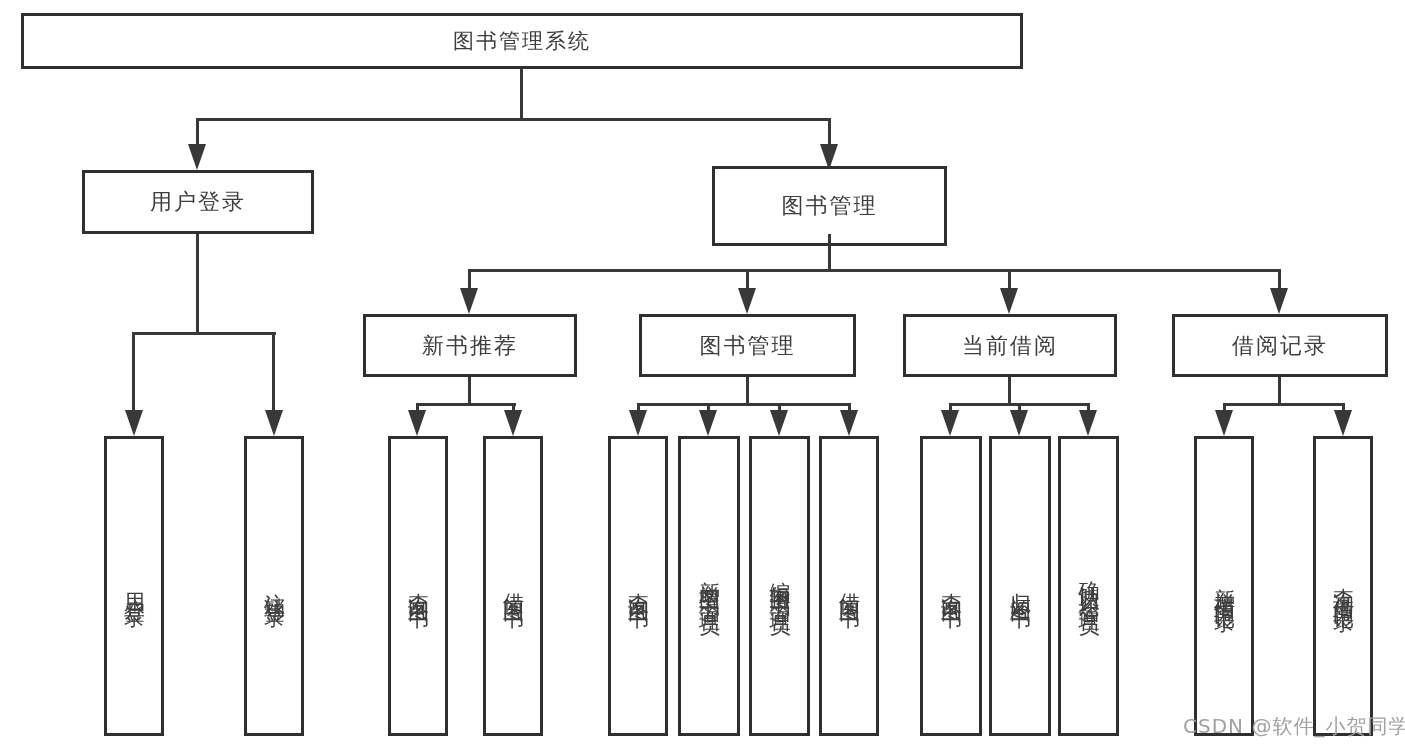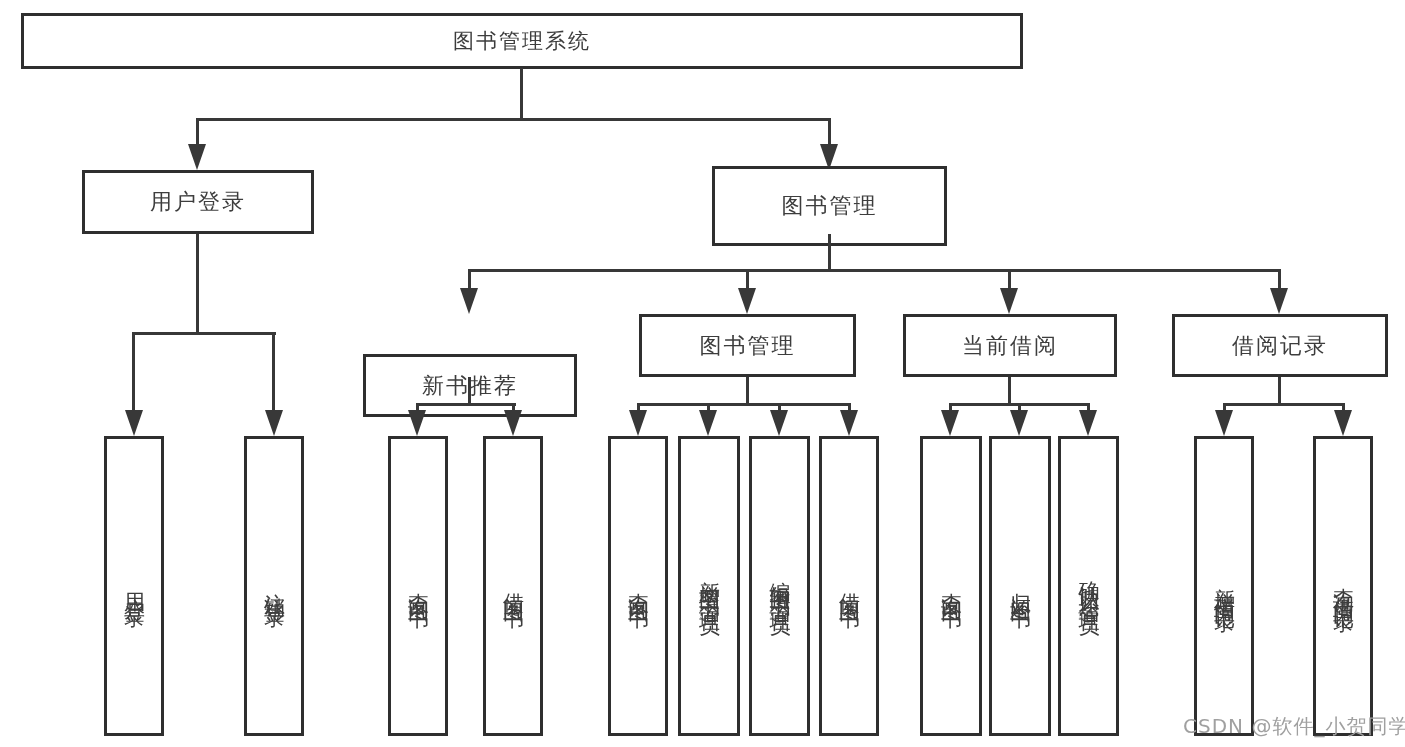--- a/index.html
+++ b/index.html
@@ -78,21 +78,21 @@
   <div class="hline" style="left:468px;top:269px;width:813px;"></div>
   <div class="vline" style="left:468px;top:271px;height:18px;"></div>
   <div class="arrow" style="left:460px;top:288px;"></div>
   <div class="vline" style="left:746px;top:271px;height:18px;"></div>
   <div class="arrow" style="left:738px;top:288px;"></div>
   <div class="vline" style="left:1008px;top:271px;height:18px;"></div>
   <div class="arrow" style="left:1000px;top:288px;"></div>
   <div class="vline" style="left:1278px;top:271px;height:18px;"></div>
   <div class="arrow" style="left:1270px;top:288px;"></div>
 
-  <div class="hbox" style="left:363px;top:314px;width:214px;height:63px;margin-top:40px;">
+  <div class="hbox" style="left:363px;top:314px;width:214px;height:63px;">
     <span>新书推荐</span>
   </div>
   <div class="hbox" style="left:639px;top:314px;width:217px;height:63px;">
     <span>图书管理</span>
   </div>
   <div class="hbox" style="left:903px;top:314px;width:214px;height:63px;">
     <span>当前借阅</span>
   </div>
   <div class="hbox" style="left:1172px;top:314px;width:216px;height:63px;">
     <span>借阅记录</span>

